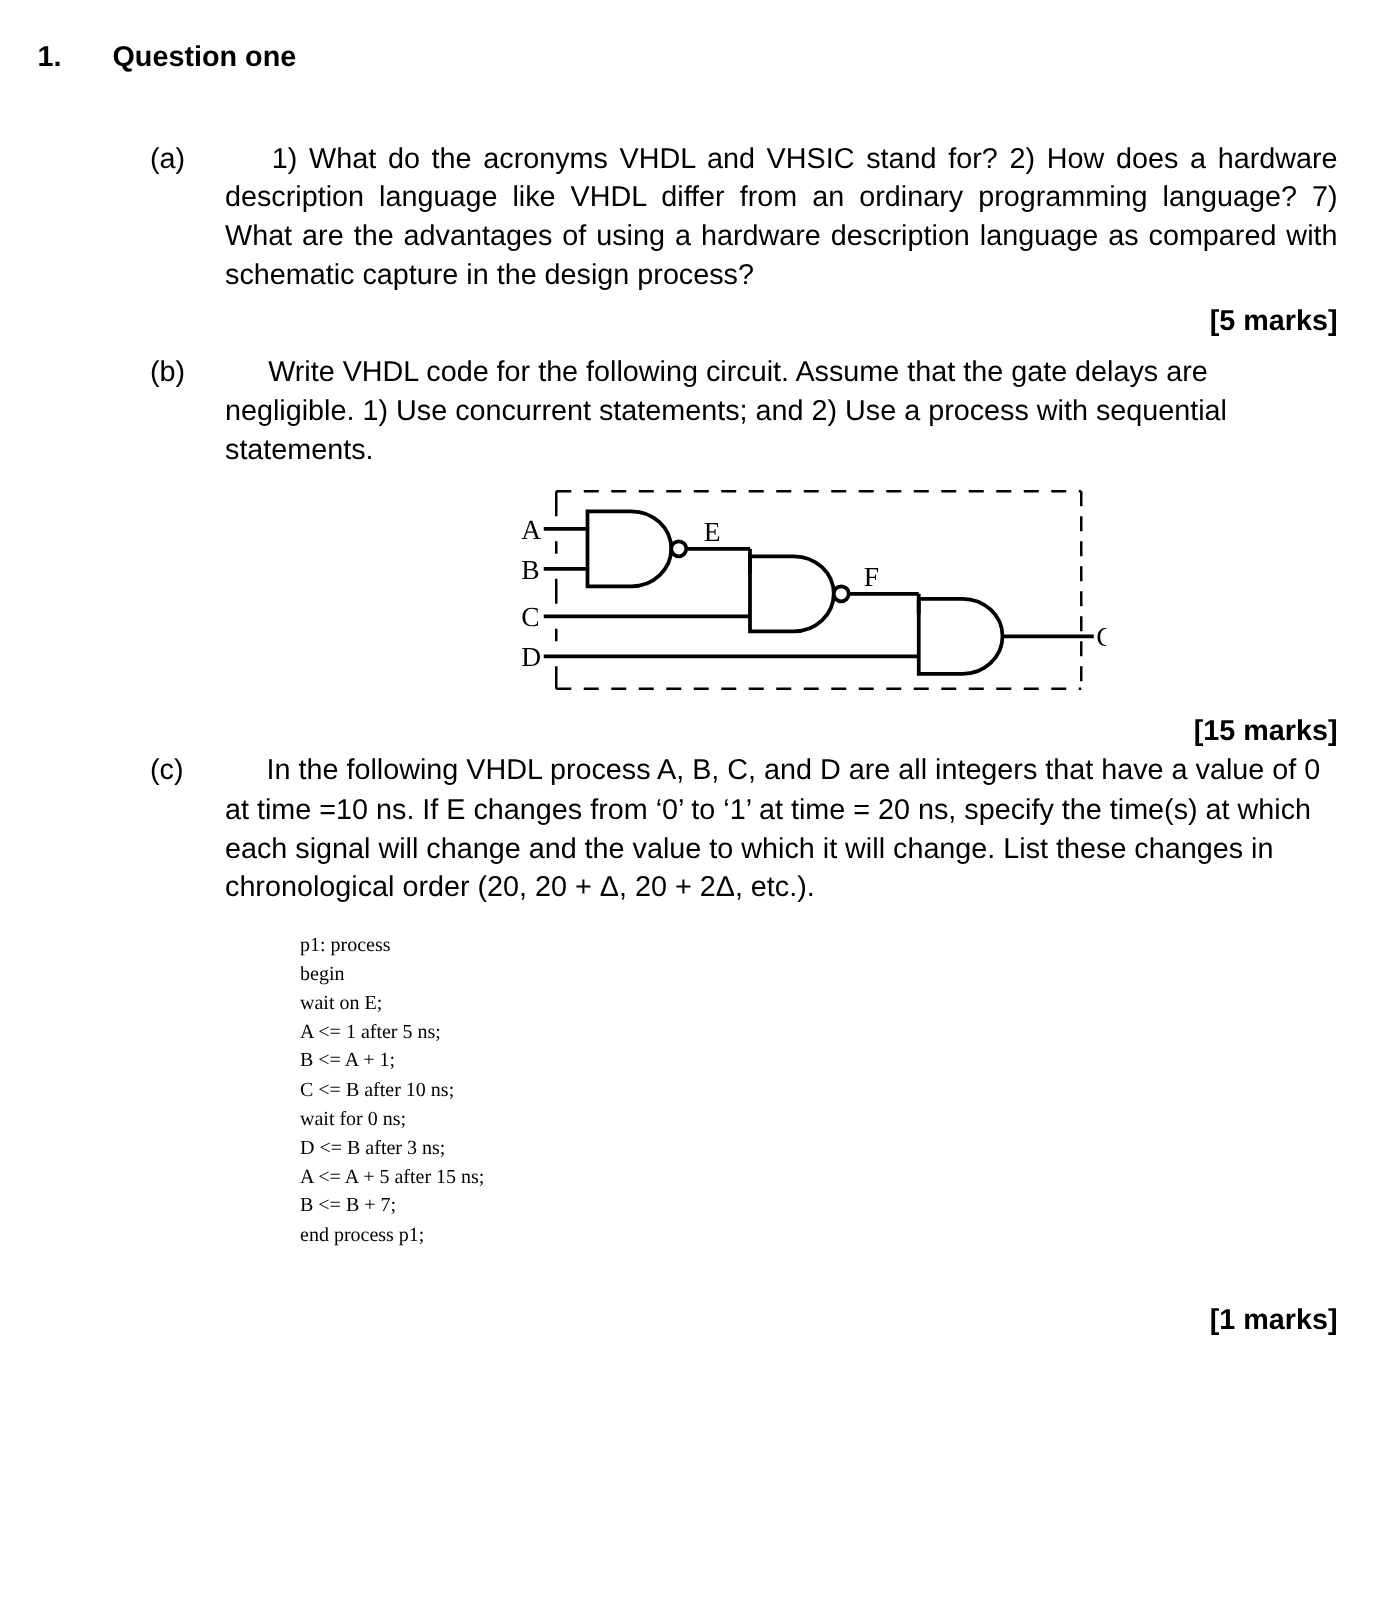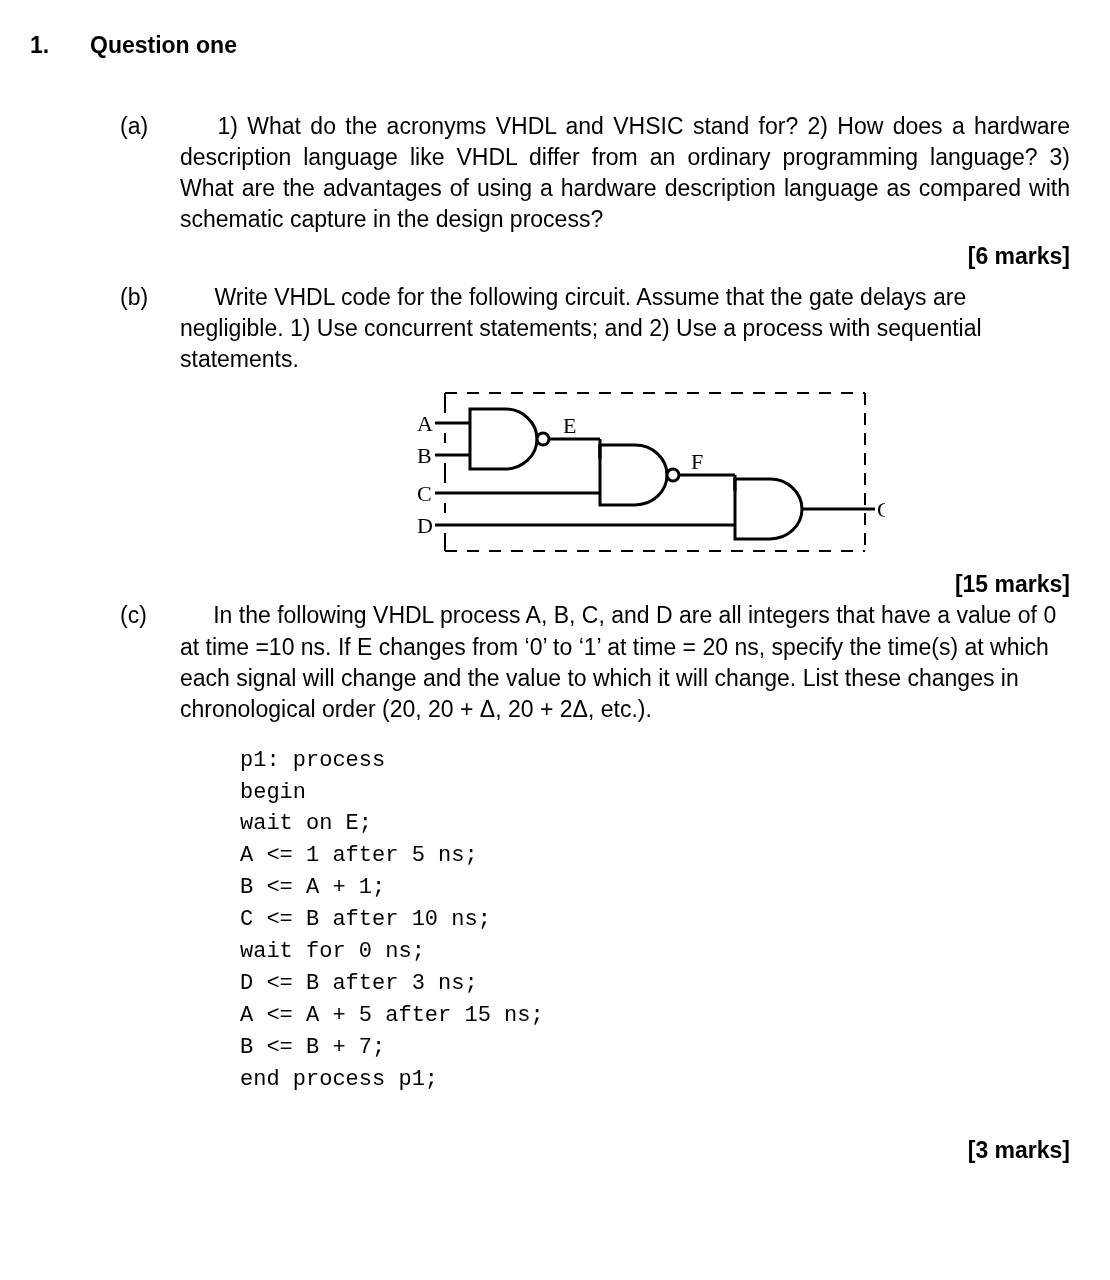--- a/index.html
+++ b/index.html
@@ -36,22 +36,22 @@
     top: 0;
   }
   .part-a { text-align: justify; }
   .marks {
     text-align: right;
     font-weight: bold;
     margin-top: 2px;
     margin-bottom: 10px;
   }
   .code-block {
-    font-family: Liberation Mono, monospace;
-    font-size: 22px;
+    font-family: Liberation Serif, serif;
+    font-size: 16px;
     white-space: pre;
     margin-left: 60px;
     margin-top: 20px;
     line-height: 1.45;
   }
   .diagram-wrap {
     margin: 8px auto 4px auto;
     width: 520px;
   }
   svg { display: block; }
@@ -61,23 +61,23 @@
 
 <div class="q-header">
   <div class="q-number">1.</div>
   <div>Question one</div>
 </div>
 
 <div class="q-body">
 
   <div class="part part-a">
     <span class="part-label">(a)</span>
-    <span style="visibility:hidden;">(a)&nbsp;</span><span>1) What do the acronyms VHDL and VHSIC stand for? 2) How does a hardware description language like VHDL differ from an ordinary programming language? 3) What are the advantages of using a hardware description language as compared with schematic capture in the design process?</span>
+    <span style="visibility:hidden;">(a)&nbsp;</span><span>1) What do the acronyms VHDL and VHSIC stand for? 2) How does a hardware description language like VHDL differ from an ordinary programming language? 7) What are the advantages of using a hardware description language as compared with schematic capture in the design process?</span>
   </div>
-  <div class="marks">[6 marks]</div>
+  <div class="marks">[5 marks]</div>
 
   <div class="part">
     <span class="part-label">(b)</span>
     <span style="visibility:hidden;">(b)&nbsp;</span><span>Write VHDL code for the following circuit. Assume that the gate delays are negligible. 1) Use concurrent statements; and 2) Use a process with sequential statements.</span>
 
     <div class="diagram-wrap">
       <svg viewBox="0 0 520 180" width="520" height="180">
 
         <path d="M 80 10 L 500 10" stroke="#000" stroke-width="2" stroke-dasharray="12,10" fill="none"></path>
         <path d="M 80 168 L 500 168" stroke="#000" stroke-width="2" stroke-dasharray="12,10" fill="none"></path>
@@ -131,15 +131,15 @@
 wait on E;
 A &lt;= 1 after 5 ns;
 B &lt;= A + 1;
 C &lt;= B after 10 ns;
 wait for 0 ns;
 D &lt;= B after 3 ns;
 A &lt;= A + 5 after 15 ns;
 B &lt;= B + 7;
 end process p1;</div>
   </div>
-  <div class="marks" style="margin-top:40px;">[3 marks]</div>
+  <div class="marks" style="margin-top:40px;">[1 marks]</div>
 
 </div>
 
 </body></html>

